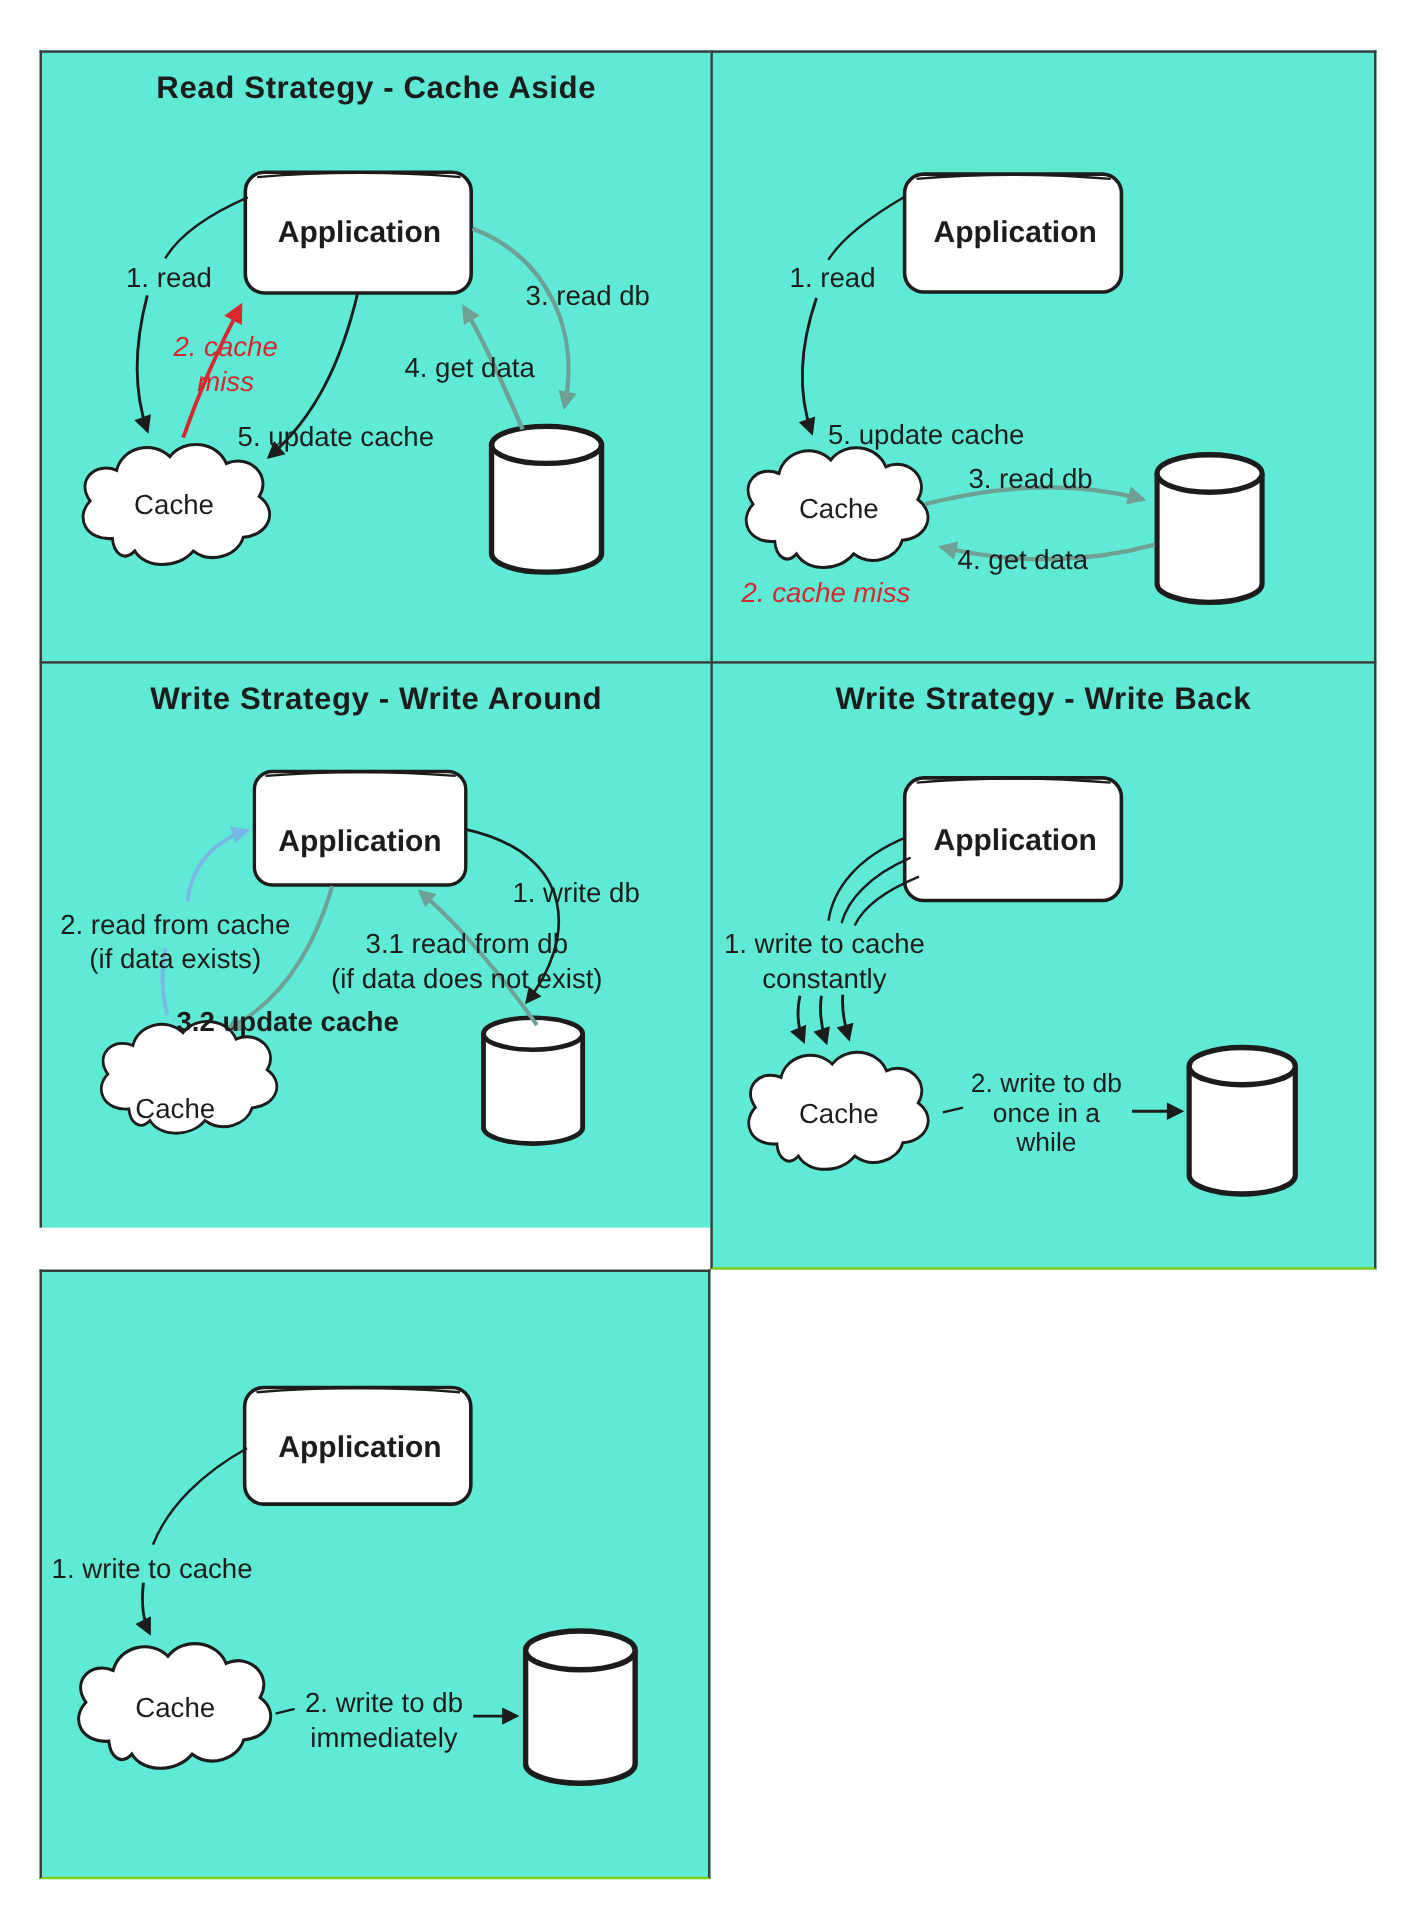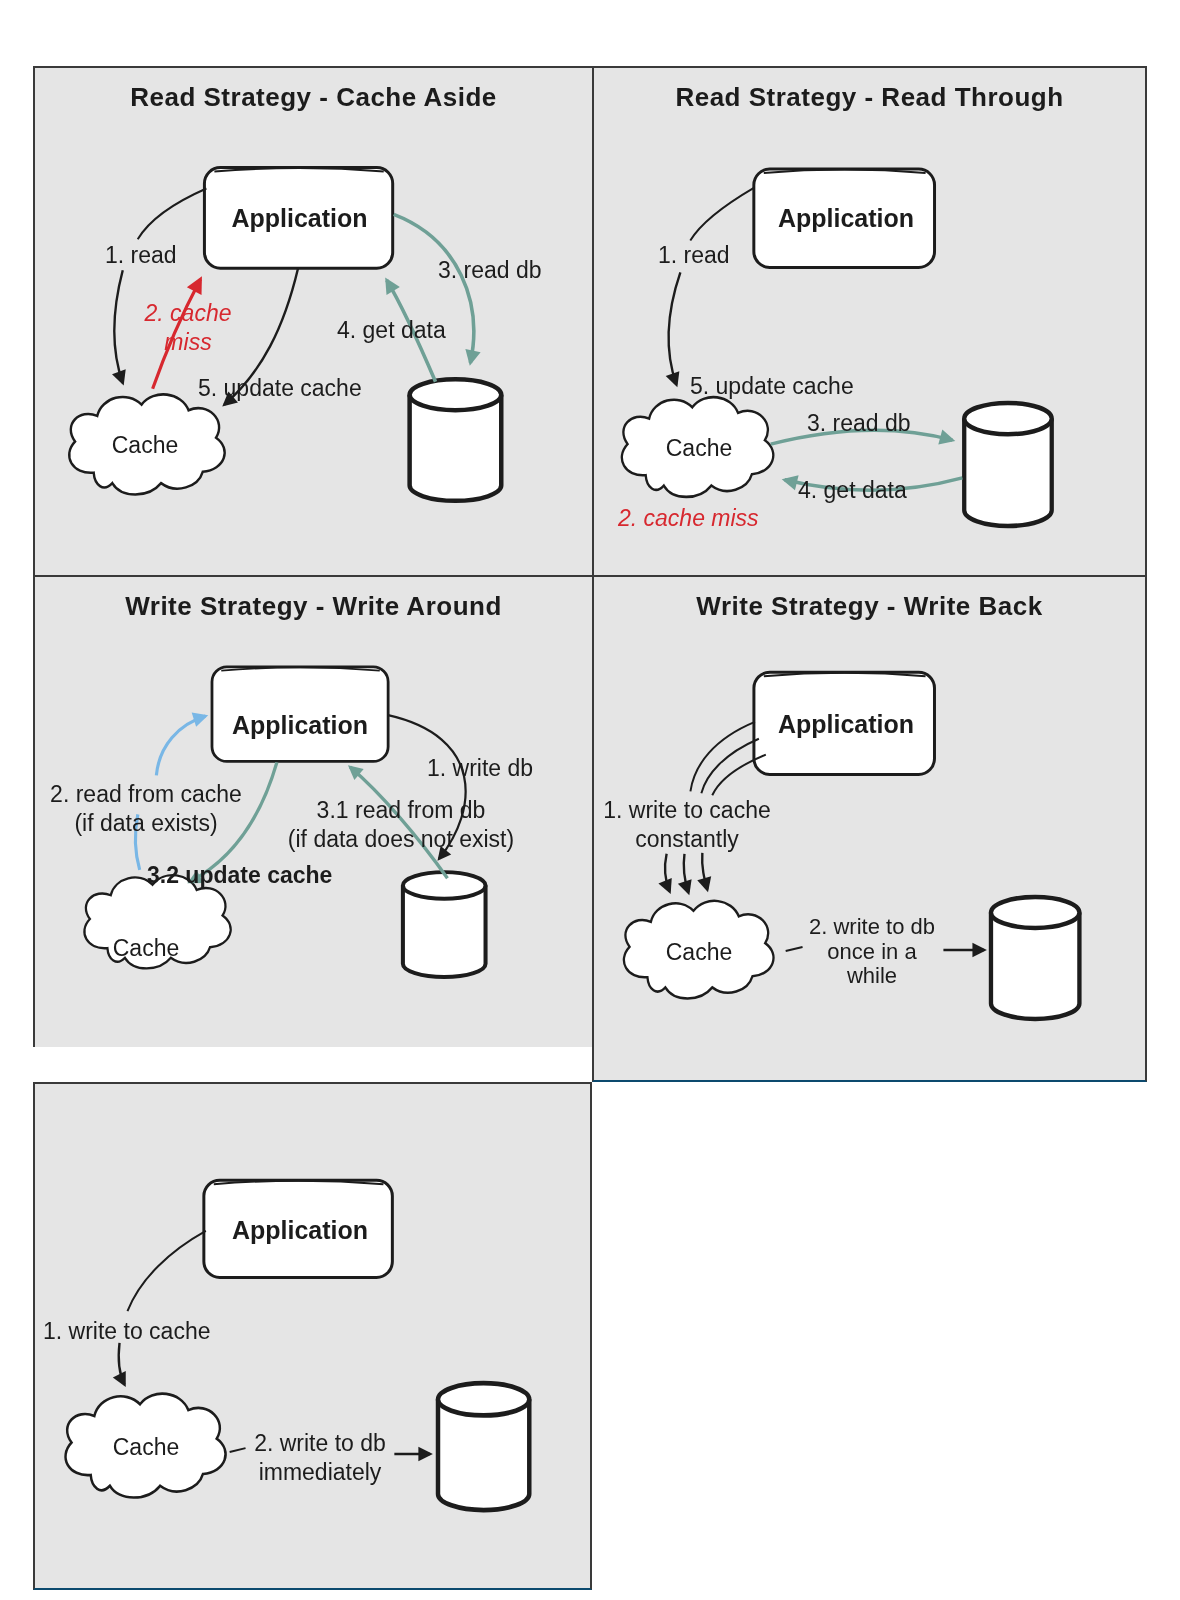--- a/index.html
+++ b/index.html
@@ -1,20 +1,20 @@
 <!DOCTYPE html>
 <html><head>
 <meta charset="utf-8">
 <style>
   html,body{margin:0;padding:0;background:#ffffff;}
   .page{position:relative;width:1180px;height:1600px;background:#ffffff;overflow:hidden;
         font-family:"Liberation Sans","DejaVu Sans",sans-serif;color:#1c1c1c;}
-  .panel{position:absolute;box-sizing:border-box;background:#e5e5e5;margin-top:24px;}
+  .panel{position:absolute;box-sizing:border-box;background:#5eead4;}
   .b-t{border-top:2px solid #3a3a3a;} .b-l{border-left:2px solid #3a3a3a;}
-  .b-r{border-right:2px solid #3a3a3a;} .b-b{border-bottom:2px solid #0c4a6e;}
+  .b-r{border-right:2px solid #3a3a3a;} .b-b{border-bottom:2px solid #84cc16;}
   .art{position:absolute;left:0;top:0;width:100%;height:100%;}
   .ptitle{position:absolute;left:0;top:14px;width:100%;text-align:center;
           font-size:26px;font-weight:700;letter-spacing:.5px;}
   .lbl{position:absolute;font-size:23px;line-height:1.26;white-space:pre-line;}
   .ctr{text-align:center;}
   .red{color:#d7282f;font-style:italic;}
   .nodetxt{position:absolute;display:flex;align-items:center;justify-content:center;
            font-weight:700;font-size:25px;text-align:right;}
   .cachetxt{position:absolute;transform:translate(-50%,-50%);font-size:23px;font-weight:400;}
   .box{fill:#ffffff;stroke:#1c1c1c;stroke-width:3;}
@@ -81,21 +81,20 @@
     <svg class="art" viewBox="0 0 555 509">
       <rect class="box" x="161" y="101" width="182" height="99" rx="16"></rect>
       <path class="sketch" d="M171,105 Q252,98 334,105"></path>
       <use href="#cloud" transform="translate(19,320) scale(0.87,0.95)"></use>
       <use href="#cyl" transform="translate(371,335) scale(0.958,1.016)"></use>
       <path class="ak thin" d="M161,120 C132,137 108,155 97,173"></path>
       <path class="ak" marker-end="url(#ah-k)" d="M87,205 C73,246 71,284 83,318"></path>
       <path class="at" marker-end="url(#ah-t)" d="M178,378 C245,361 305,359 361,374"></path>
       <path class="at" marker-end="url(#ah-t)" d="M371,412 C312,428 250,428 192,414"></path>
     </svg>
-    <div class="ptitle">Read Strategy - Read Through</div>
     <div class="nodetxt" style="left:161px;top:101px;width:182px;height:99px;">Application</div>
     <div class="cachetxt" style="left:105px;top:380px;">Cache</div>
     <div class="lbl" style="left:64px;top:173px;">1. read</div>
     <div class="lbl" style="left:96px;top:304px;">5. update cache</div>
     <div class="lbl" style="left:213px;top:341px;">3. read db</div>
     <div class="lbl" style="left:204px;top:408px;">4. get data</div>
     <div class="lbl red" style="left:24px;top:436px;">2. cache miss</div>
   </div>
 
   <div class="panel b-t b-l" style="left:33px;top:551px;width:559px;height:472px;">
@@ -109,21 +108,21 @@
       <path class="ak" marker-end="url(#ah-k)" d="M360,149 C462,172 458,250 415,304"></path>
       <path class="at" marker-end="url(#ah-t)" d="M424,325 C393,281 352,233 319,205"></path>
       <path class="at" marker-end="url(#ah-t)" d="M240,200 C225,252 197,302 146,329"></path>
     </svg>
     <div class="ptitle">Write Strategy - Write Around</div>
     <div class="nodetxt" style="left:170px;top:97px;width:190px;height:102px;">Application</div>
     <div class="cachetxt" style="left:111px;top:371px;">Cache</div>
     <div class="lbl" style="left:392px;top:177px;">1. write db</div>
     <div class="lbl ctr" style="left:10px;top:203px;width:202px;">2. read from cache
 (if data exists)</div>
-    <div class="lbl ctr" style="left:232px;top:219px;width:268px;">3.1 read from db
+    <div class="lbl ctr" style="left:220px;top:219px;width:268px;">3.1 read from db
 (if data does not exist)</div>
     <div class="lbl" style="left:112px;top:284px;font-weight:bold;">3.2 update cache</div>
   </div>
 
   <div class="panel b-t b-l b-r b-b" style="left:592px;top:551px;width:555px;height:507px;">
     <svg class="art" viewBox="0 0 555 507">
       <rect class="box" x="161" y="96" width="182" height="103" rx="16"></rect>
       <path class="sketch" d="M171,100 Q252,93 334,100"></path>
       <use href="#cloud" transform="translate(21,316) scale(0.86,0.93)"></use>
       <use href="#cyl" transform="translate(398,321) scale(0.969,1.008)"></use>

